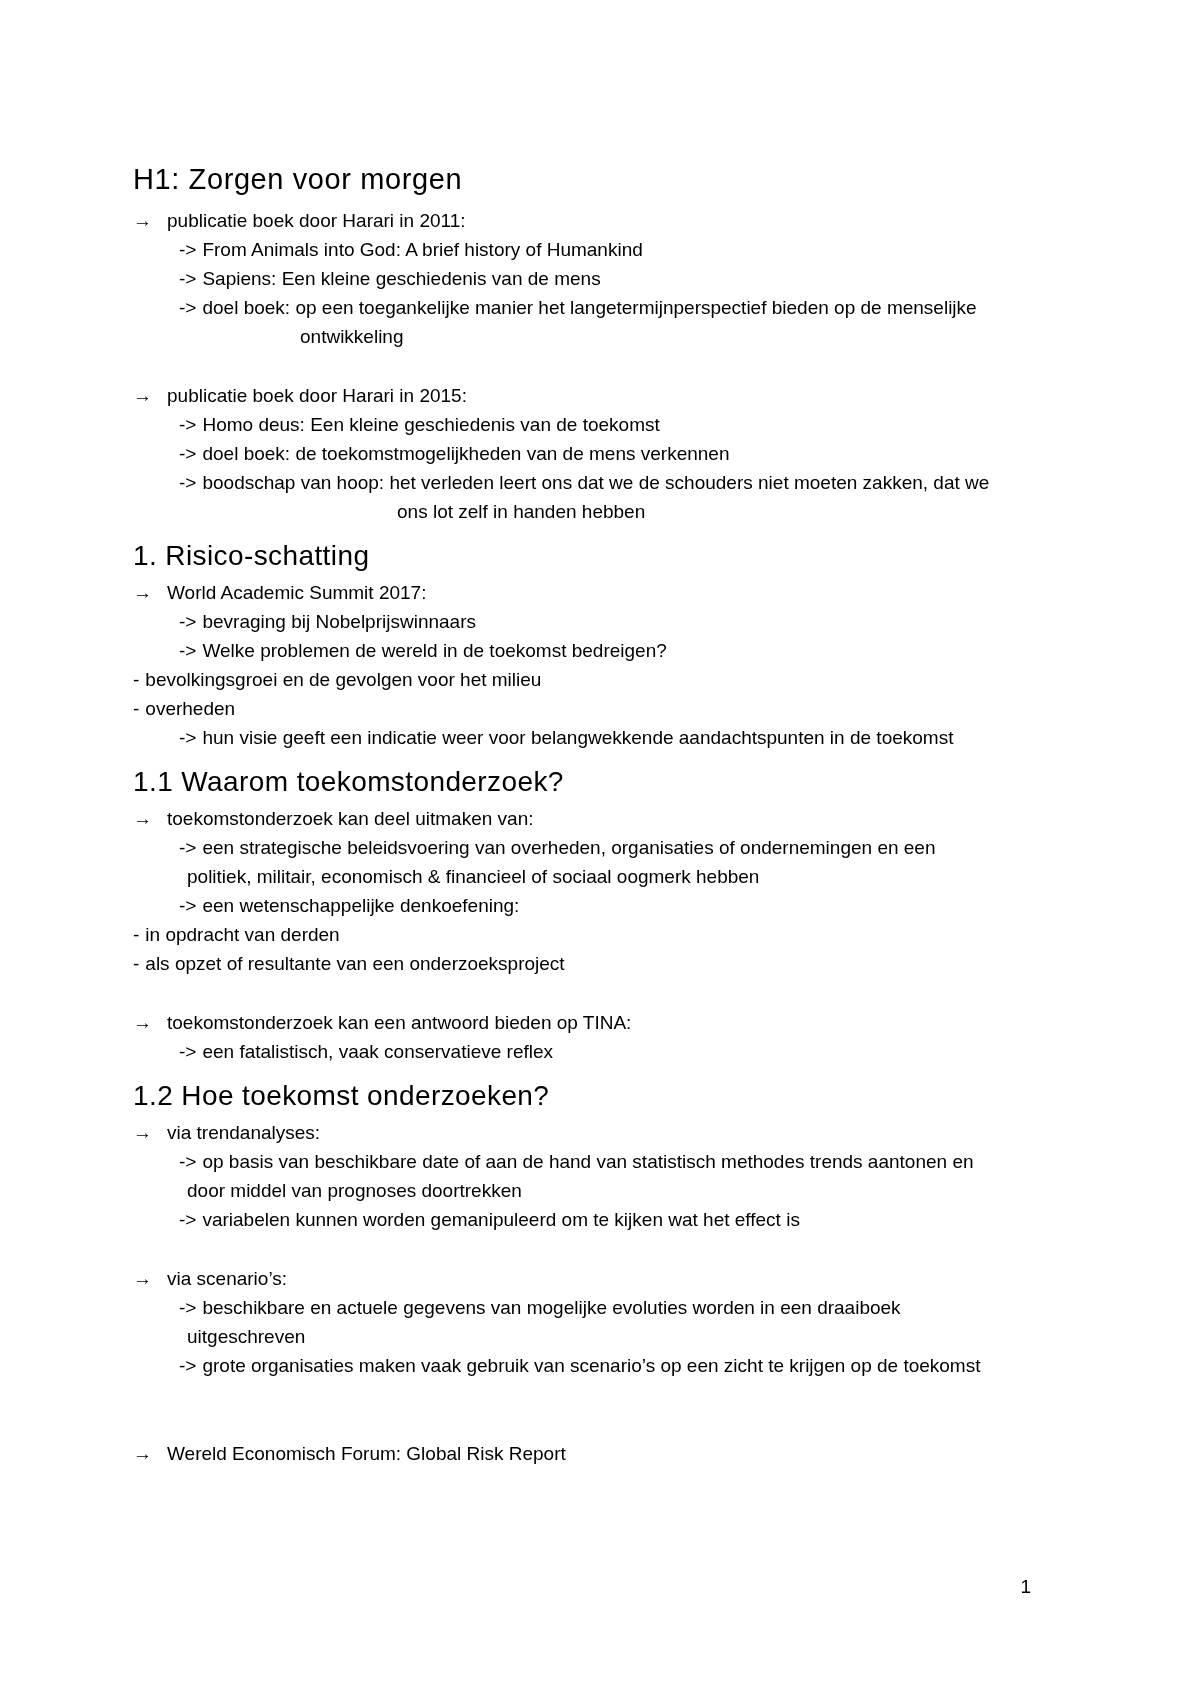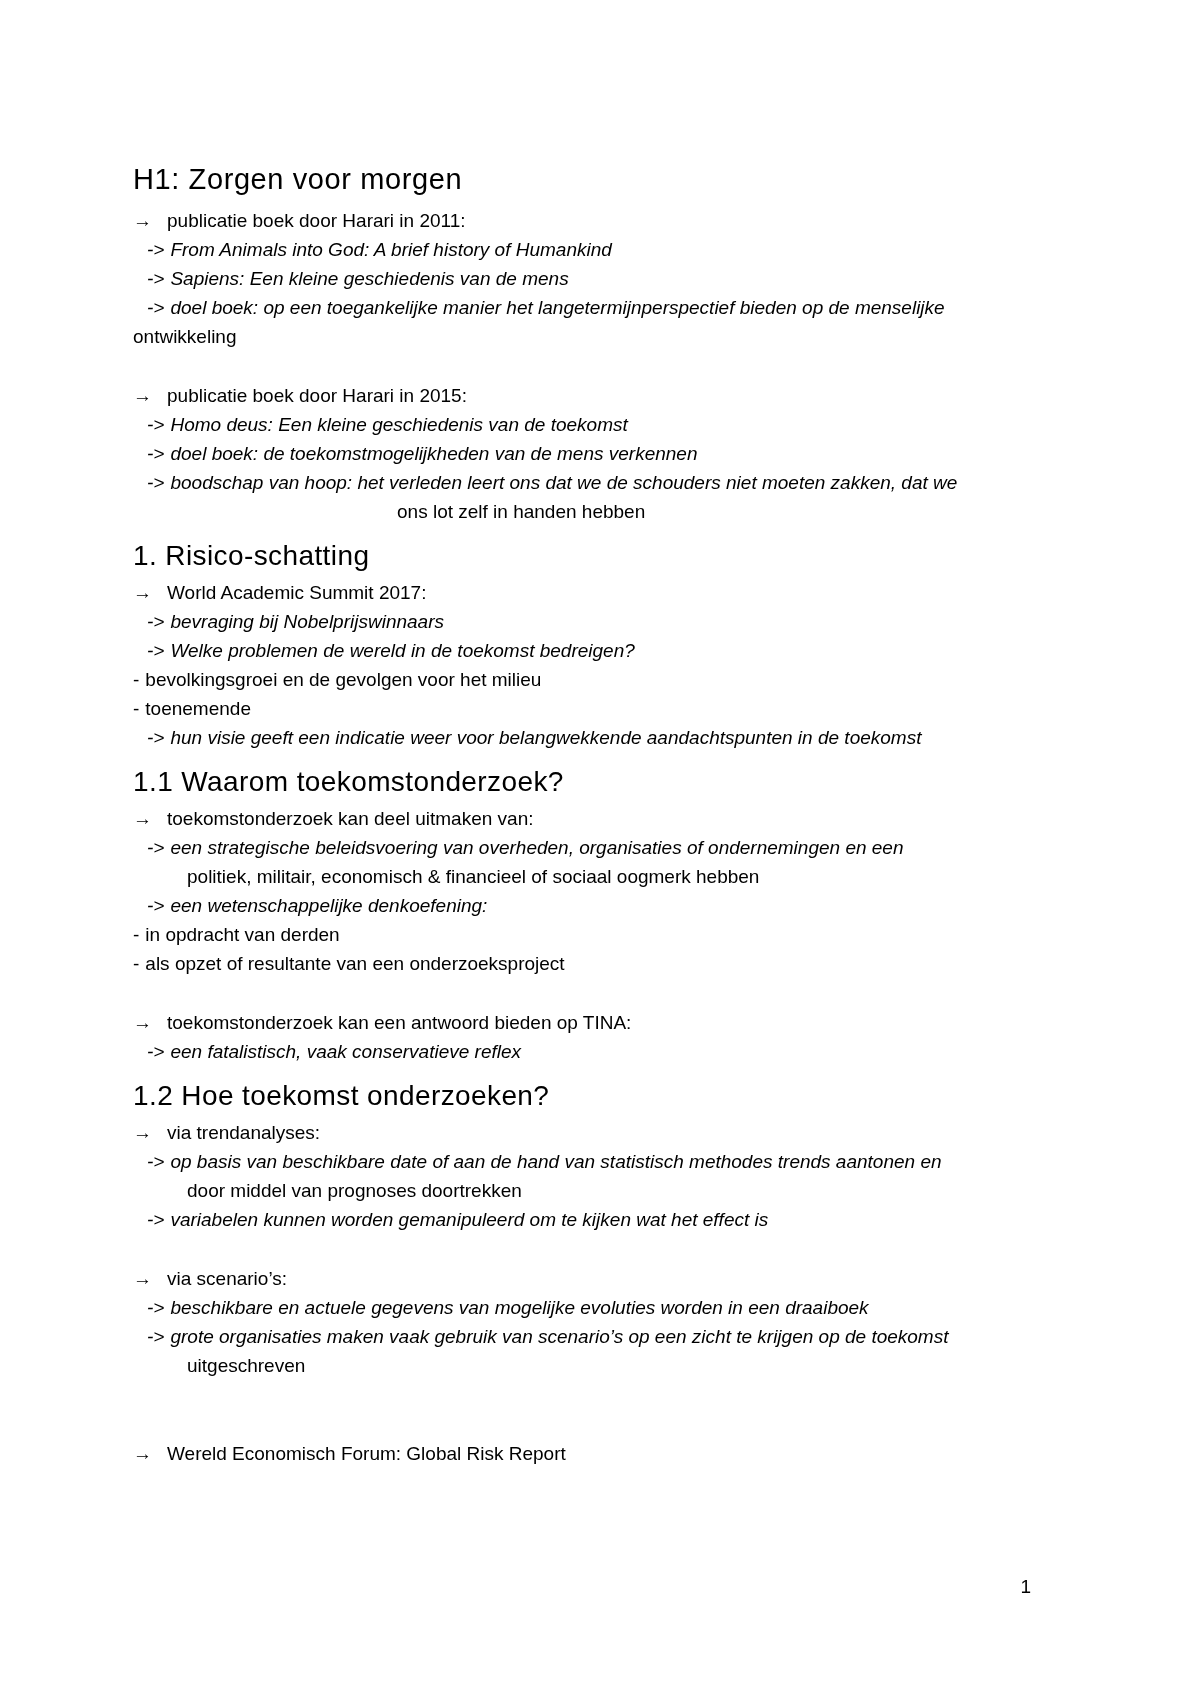--- a/index.html
+++ b/index.html
@@ -42,21 +42,21 @@
     line-height: 29px;
     white-space: nowrap;
   }
   .line.arrow { padding-left: 34px; }
   .line.arrow .bullet {
     position: absolute;
     left: 0;
     top: 0;
     width: 30px;
   }
-  .line.sub  { margin-left: 14px; font-style: italic; }
+  .line.sub  { margin-left: 46px; }
   .line.dash { }
   .line .bullet-inline { margin-right: 6px; }
   .gap { width: 100%; }
 
   .page-number {
     position: absolute;
     top: 1572px;
     right: 133px;
     font-size: 19px;
     line-height: 29px;
@@ -66,51 +66,51 @@
 </head>
 <body>
 
 <div class="page">
   <main class="doc-body">
       <div class="h1">H1: Zorgen voor morgen</div>
       <div class="line arrow"><span class="bullet">→</span><span>publicatie boek door Harari in 2011:</span></div>
       <div class="line sub"><span class="bullet-inline">-&gt;</span><span>From Animals into God: A brief history of Humankind</span></div>
       <div class="line sub"><span class="bullet-inline">-&gt;</span><span>Sapiens: Een kleine geschiedenis van de mens</span></div>
       <div class="line sub"><span class="bullet-inline">-&gt;</span><span>doel boek: op een toegankelijke manier het langetermijnperspectief bieden op de menselijke</span></div>
-      <div class="line cont" style=""><span>ontwikkeling</span></div>
+      <div class="line cont" style="margin-left: 167px;"><span>ontwikkeling</span></div>
       <div class="gap" style="height: 30px;"></div>
       <div class="line arrow"><span class="bullet">→</span><span>publicatie boek door Harari in 2015:</span></div>
       <div class="line sub"><span class="bullet-inline">-&gt;</span><span>Homo deus: Een kleine geschiedenis van de toekomst</span></div>
       <div class="line sub"><span class="bullet-inline">-&gt;</span><span>doel boek: de toekomstmogelijkheden van de mens verkennen</span></div>
       <div class="line sub"><span class="bullet-inline">-&gt;</span><span>boodschap van hoop: het verleden leert ons dat we de schouders niet moeten zakken, dat we</span></div>
       <div class="line cont" style="margin-left: 264px;"><span>ons lot zelf in handen hebben</span></div>
       <div class="h2">1. Risico-schatting</div>
       <div class="line arrow"><span class="bullet">→</span><span>World Academic Summit 2017:</span></div>
       <div class="line sub"><span class="bullet-inline">-&gt;</span><span>bevraging bij Nobelprijswinnaars</span></div>
       <div class="line sub"><span class="bullet-inline">-&gt;</span><span>Welke problemen de wereld in de toekomst bedreigen?</span></div>
       <div class="line dash"><span class="bullet-inline">-</span><span>bevolkingsgroei en de gevolgen voor het milieu</span></div>
-      <div class="line dash"><span class="bullet-inline">-</span><span>toenemende</span></div>
+      <div class="line dash"><span class="bullet-inline">-</span><span>overheden</span></div>
       <div class="line sub"><span class="bullet-inline">-&gt;</span><span>hun visie geeft een indicatie weer voor belangwekkende aandachtspunten in de toekomst</span></div>
       <div class="h2">1.1 Waarom toekomstonderzoek?</div>
       <div class="line arrow"><span class="bullet">→</span><span>toekomstonderzoek kan deel uitmaken van:</span></div>
       <div class="line sub"><span class="bullet-inline">-&gt;</span><span>een strategische beleidsvoering van overheden, organisaties of ondernemingen en een</span></div>
       <div class="line cont" style="margin-left: 54px;"><span>politiek, militair, economisch &amp; financieel of sociaal oogmerk hebben</span></div>
       <div class="line sub"><span class="bullet-inline">-&gt;</span><span>een wetenschappelijke denkoefening:</span></div>
       <div class="line dash"><span class="bullet-inline">-</span><span>in opdracht van derden</span></div>
       <div class="line dash"><span class="bullet-inline">-</span><span>als opzet of resultante van een onderzoeksproject</span></div>
       <div class="gap" style="height: 30px;"></div>
       <div class="line arrow"><span class="bullet">→</span><span>toekomstonderzoek kan een antwoord bieden op TINA:</span></div>
       <div class="line sub"><span class="bullet-inline">-&gt;</span><span>een fatalistisch, vaak conservatieve reflex</span></div>
       <div class="h2">1.2 Hoe toekomst onderzoeken?</div>
       <div class="line arrow"><span class="bullet">→</span><span>via trendanalyses:</span></div>
       <div class="line sub"><span class="bullet-inline">-&gt;</span><span>op basis van beschikbare date of aan de hand van statistisch methodes trends aantonen en</span></div>
       <div class="line cont" style="margin-left: 54px;"><span>door middel van prognoses doortrekken</span></div>
       <div class="line sub"><span class="bullet-inline">-&gt;</span><span>variabelen kunnen worden gemanipuleerd om te kijken wat het effect is</span></div>
       <div class="gap" style="height: 30px;"></div>
       <div class="line arrow"><span class="bullet">→</span><span>via scenario’s:</span></div>
       <div class="line sub"><span class="bullet-inline">-&gt;</span><span>beschikbare en actuele gegevens van mogelijke evoluties worden in een draaiboek</span></div>
+      <div class="line cont" style="margin-left: 54px;"><span>uitgeschreven</span></div>
       <div class="line sub"><span class="bullet-inline">-&gt;</span><span>grote organisaties maken vaak gebruik van scenario’s op een zicht te krijgen op de toekomst</span></div>
-      <div class="line cont" style="margin-left: 54px;"><span>uitgeschreven</span></div>
       <div class="gap" style="height: 59px;"></div>
       <div class="line arrow"><span class="bullet">→</span><span>Wereld Economisch Forum: Global Risk Report</span></div>
     </main>
   <div class="page-number">1</div>
 </div>
 
 </body></html>

